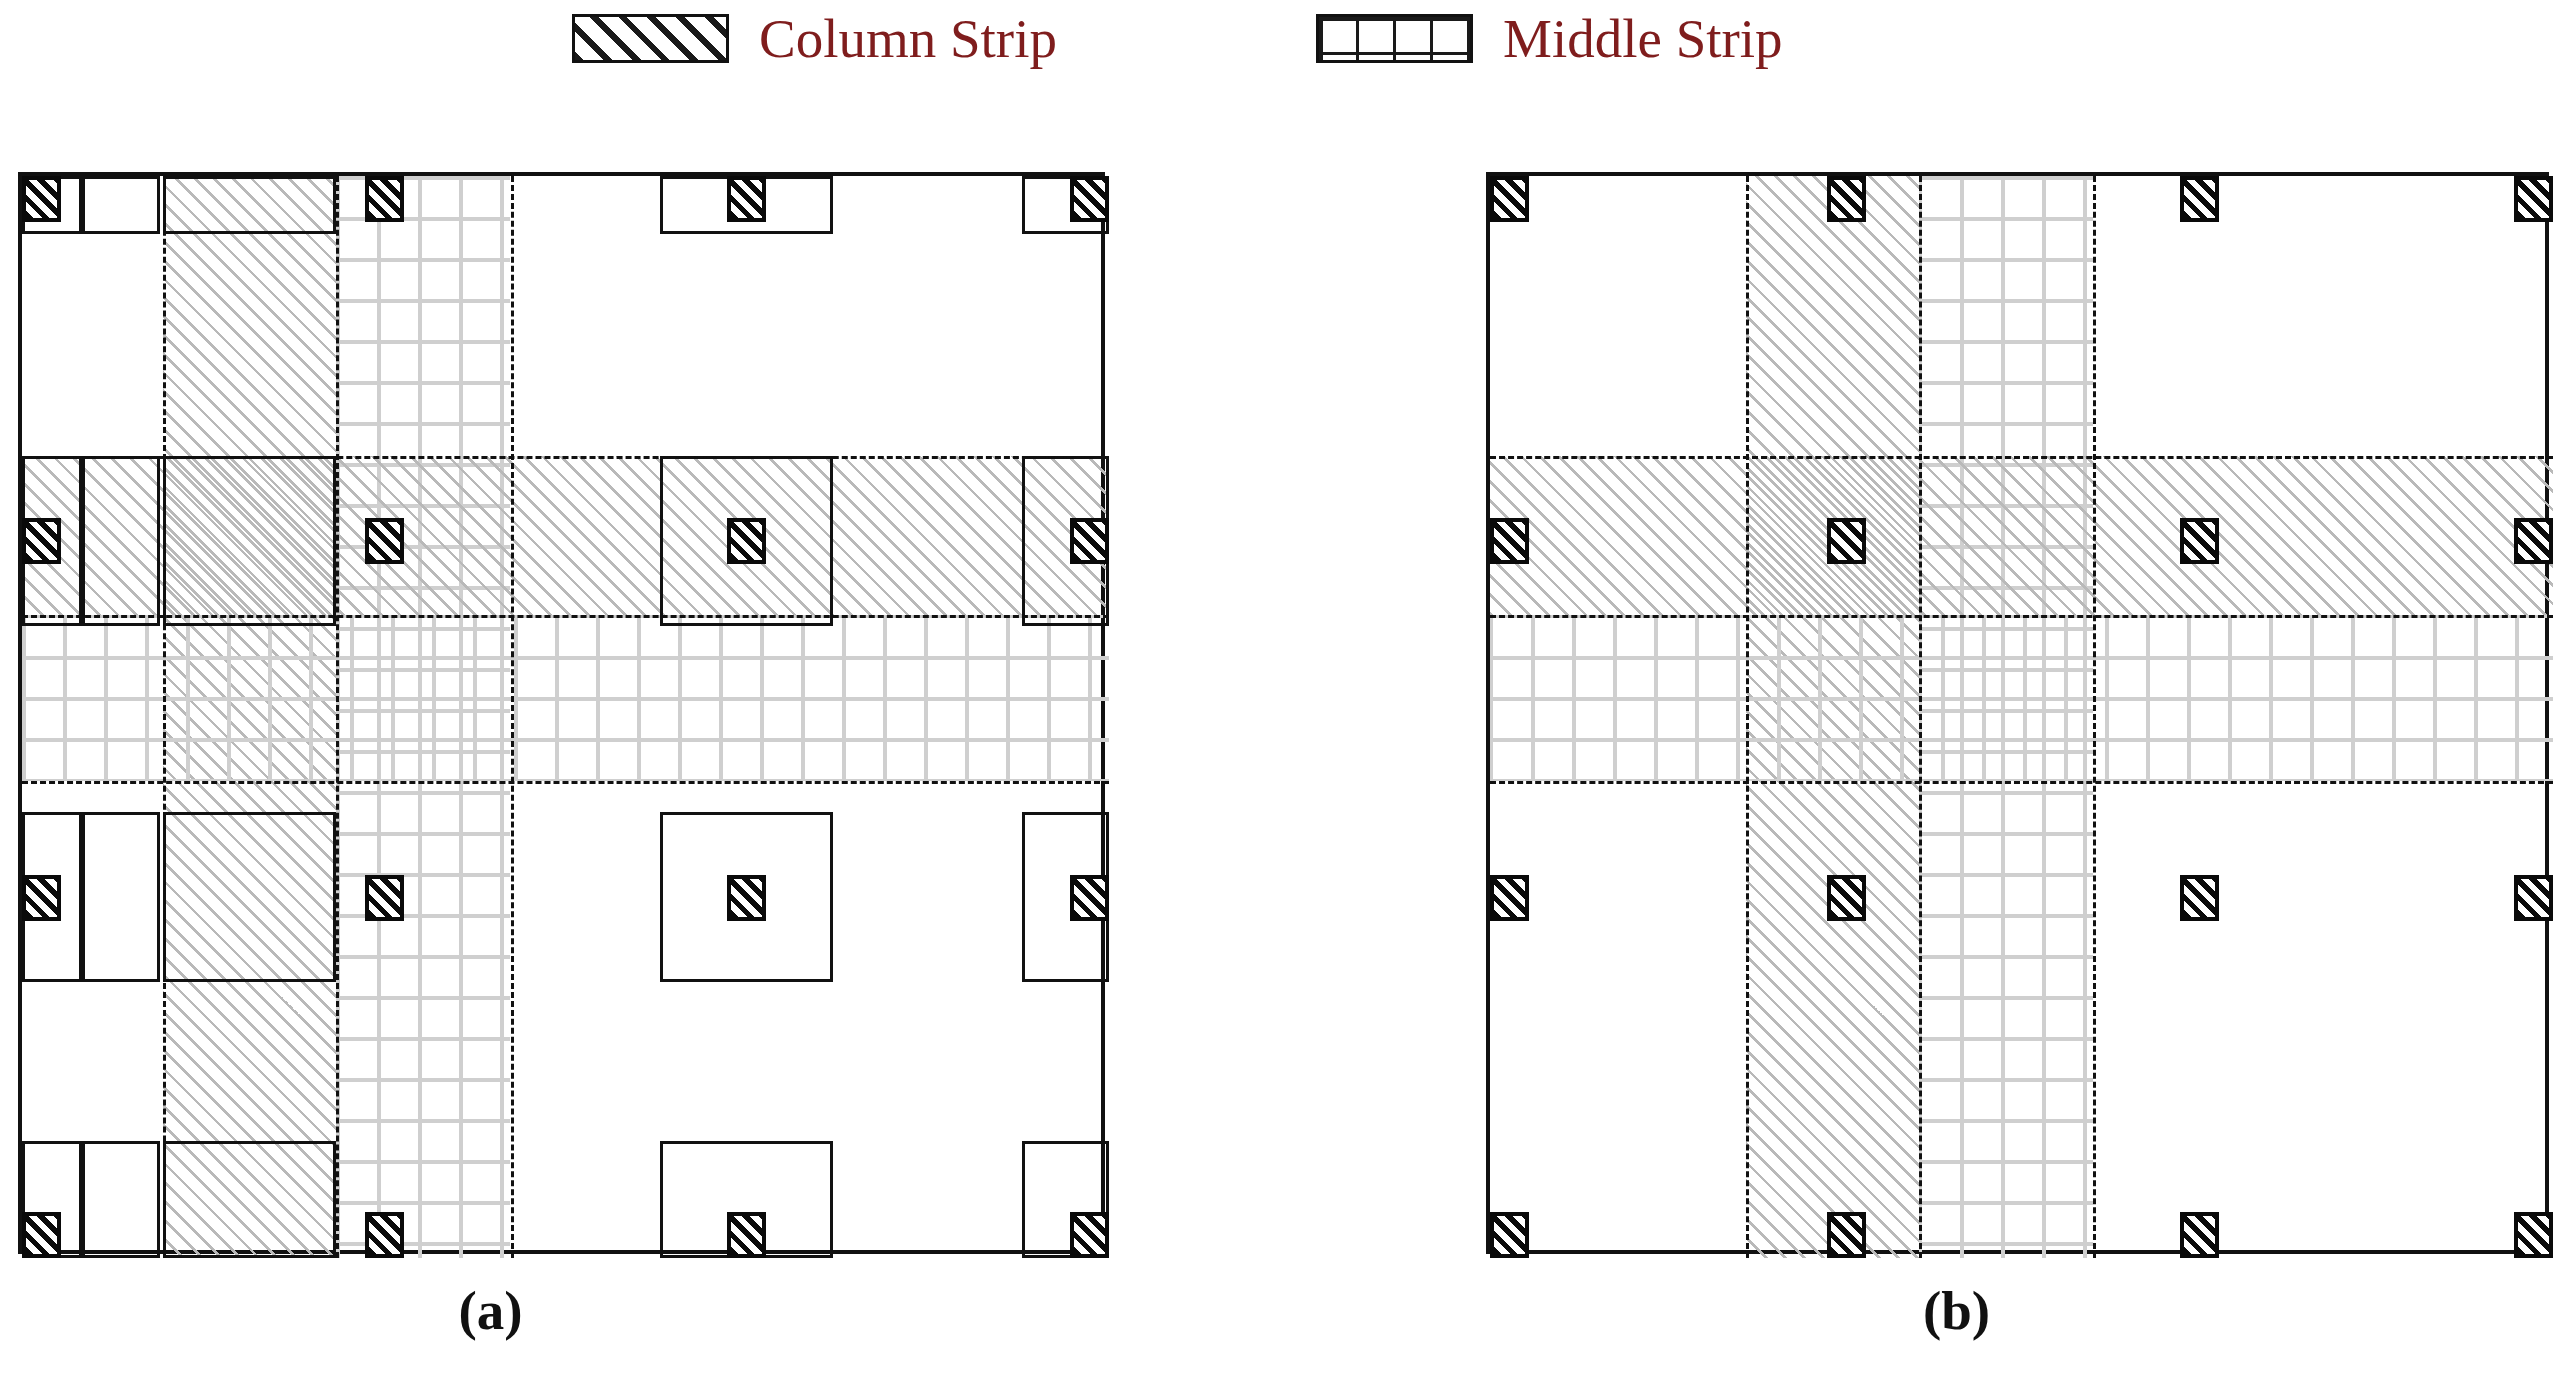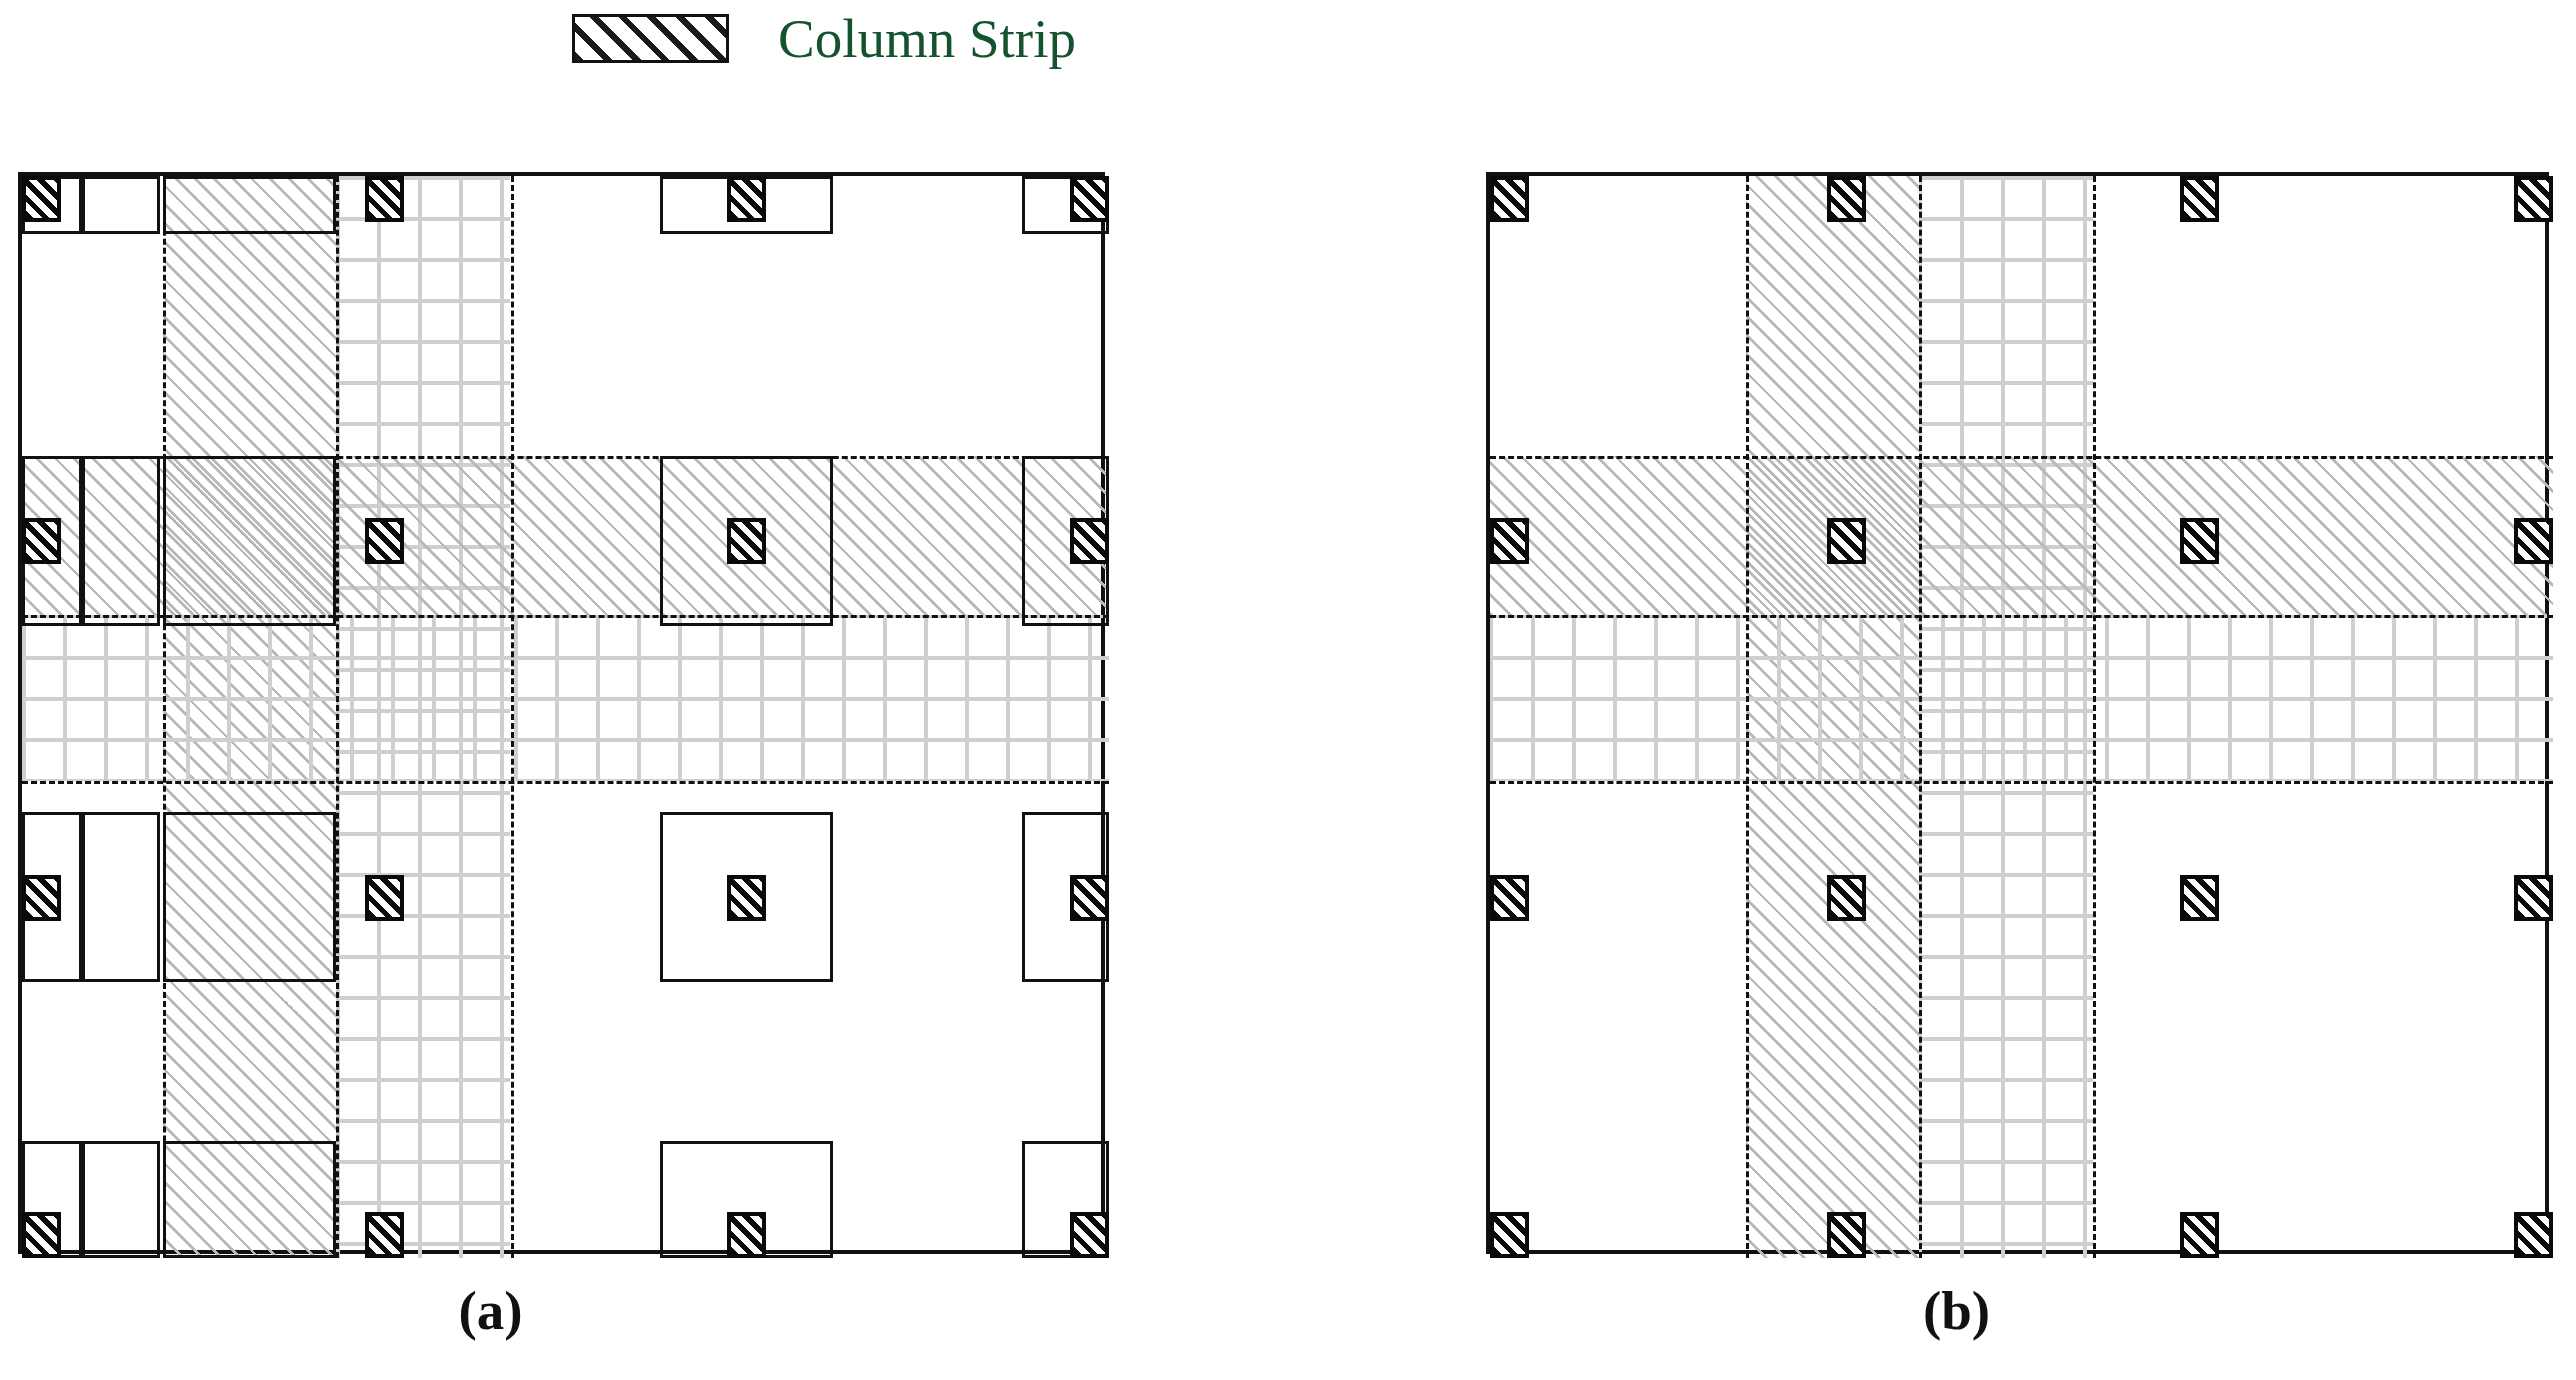--- a/index.html
+++ b/index.html
@@ -42,23 +42,23 @@
   .swatch-middle {
     background-image:
       repeating-linear-gradient(to right,
         #1a1a1a 0px, #1a1a1a 3.5px,
         rgba(0,0,0,0) 3.5px, rgba(0,0,0,0) 37px),
       repeating-linear-gradient(to bottom,
         #1a1a1a 0px, #1a1a1a 3.5px,
         rgba(0,0,0,0) 3.5px, rgba(0,0,0,0) 35px);
   }
   .legend-label {
-    margin-left: 49px;
+    margin-left: 30px;
     font-size: 55px;
-    color: #14532d;
+    color: #7f1d1d;
     white-space: nowrap;
     line-height: 1;
   }
 
   
   .panel {
     position: absolute;
     box-sizing: border-box;
     border: 4.4px solid #111111;
     background: #ffffff;
@@ -128,20 +128,24 @@
     line-height: 1;
   }
 </style>
 </head>
 <body>
 
 <div id="legend">
   <div class="legend-item" style="left:572px; top:10.6px;">
     <div class="legend-swatch swatch-column"></div>
     <div class="legend-label">Column Strip</div>
+  </div>
+  <div class="legend-item" style="left:1316px; top:10.6px;">
+    <div class="legend-swatch swatch-middle"></div>
+    <div class="legend-label">Middle Strip</div>
   </div>
 </div>
 
 <div class="panel" style="left:17.7px; top:172px; width:1087px; height:1082px;">
   <div id="a-bands">
       <div class="band band-col" style="left: 141px; top: 0px; width: 173px; height: 1082px;"></div>
       <div class="band band-mid" style="left: 314px; top: 0px; width: 174px; height: 1082px;"></div>
       <div class="band band-col" style="left: 0px; top: 280px; width: 1087px; height: 159px;"></div>
       <div class="band band-mid" style="left: 0px; top: 439px; width: 1087px; height: 166px;"></div>
     </div>

